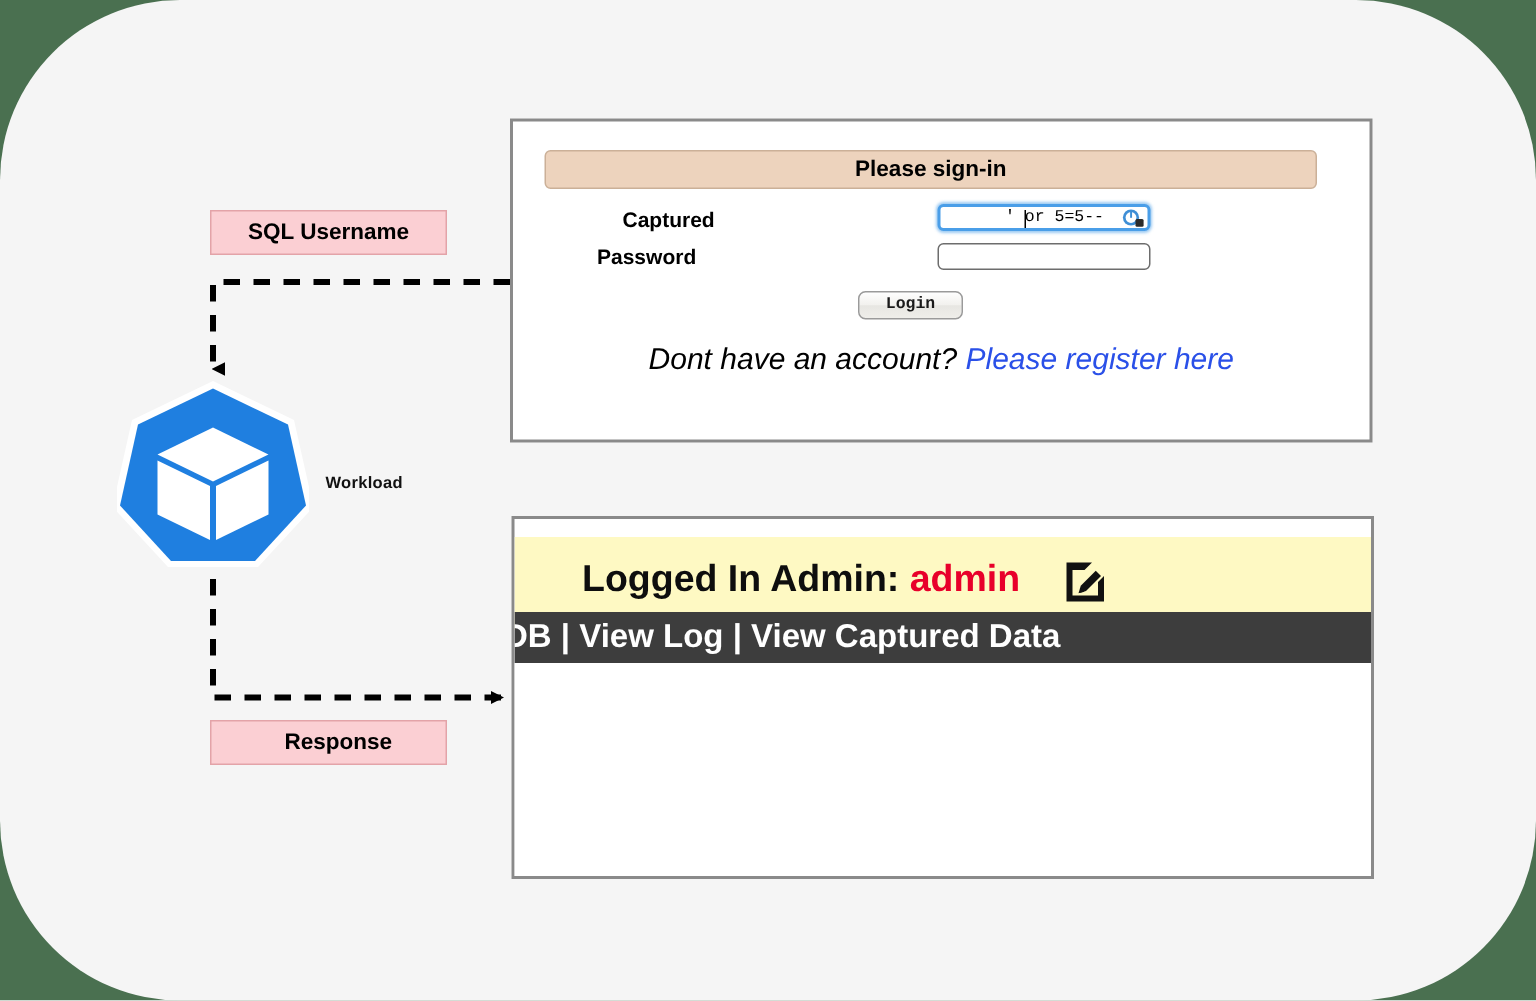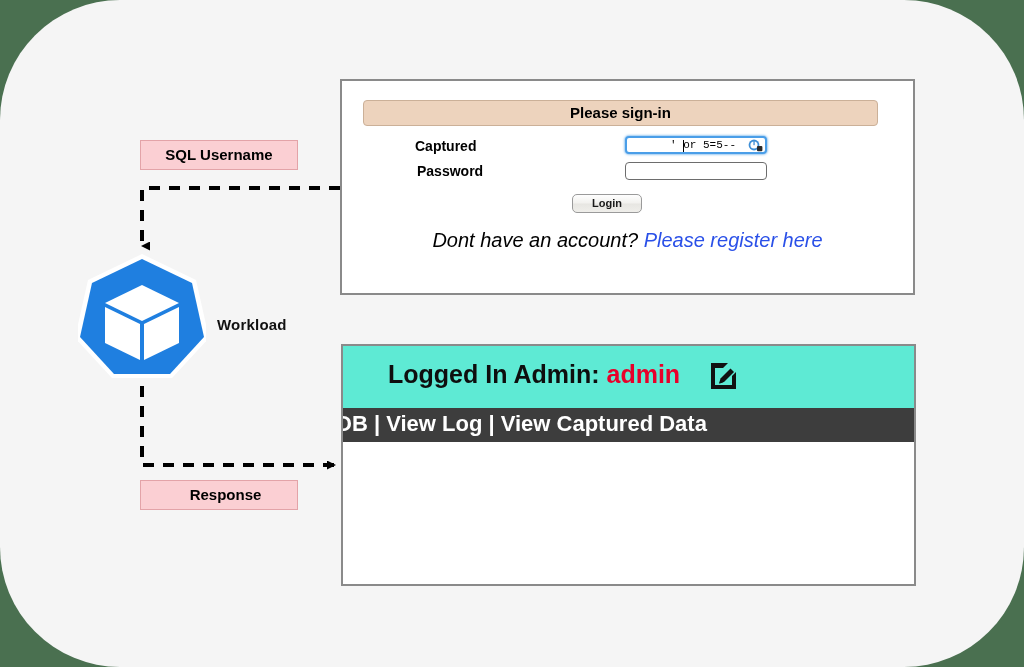--- a/index.html
+++ b/index.html
@@ -38,21 +38,21 @@
     line-height: 28px;
     box-sizing: border-box;
   }
   #label-sqli { left: 140px; top: 140px; width: 158px; height: 30px; }
   #label-response { left: 140px; top: 480px; width: 158px; height: 30px; padding-left: 13px; }
 
   
   #workload-label {
     position: absolute;
     left: 217px; top: 316px;
-    font-size: 15px;
+    font-size: 11px;
     font-weight: bold;
     color: #111;
     letter-spacing: .2px;
   }
 
   
   #k8s-logo {
     position: absolute;
     left: 78px; top: 252px;
     width: 128px; height: 128px;
@@ -90,21 +90,21 @@
     color: #000;
     line-height: 24px;
   }
   .field-label {
     position: absolute;
     font-size: 14px;
     font-weight: bold;
     color: #000;
   }
   #username-label { left: 73px; top: 57px; }
-  #password-label { left: 75px; top: 82px; }
+  #password-label { left: 56px; top: 82px; }
 
   .text-field {
     position: absolute;
     height: 18px;
     background: #ffffff;
     box-sizing: border-box;
   }
   #username-field {
     left: 283px; top: 55px; width: 142px;
     border: 2px solid #4a9ee8;
@@ -144,20 +144,21 @@
     width: 70px; height: 19px;
     border: 1px solid #9a9a9a;
     border-radius: 5px;
     background: linear-gradient(180deg, #fefefe 0%, #f2f1ee 48%, #e7e6e2 52%, #efeeea 100%);
     box-sizing: border-box;
     font-size: 11px;
     font-weight: bold;
     color: #1a1a1a;
     text-align: center;
     line-height: 17px;
+    font-family: Liberation Mono, monospace;
   }
   #register-line {
     position: absolute;
     left: 0; top: 148px;
     width: 100%;
     text-align: center;
     font-size: 20px;
     font-style: italic;
     color: #000;
   }
@@ -171,23 +172,23 @@
     position: absolute;
     left: 341px; top: 344px;
     width: 575px; height: 242px;
     background: #ffffff;
     border: 2px solid #8a8a8a;
     box-sizing: border-box;
     overflow: hidden;
   }
   #admin-header {
     position: absolute;
-    left: 0; top: 0;
+    left: 0; top: 12px;
     width: 100%; height: 62px;
-    background: #5eead4;
+    background: #fef9c3;
     box-sizing: border-box;
   }
   #admin-title {
     position: absolute;
     left: 45px; top: 14px;
     font-size: 25px;
     font-weight: bold;
     color: #0e0e0e;
     white-space: nowrap;
   }

